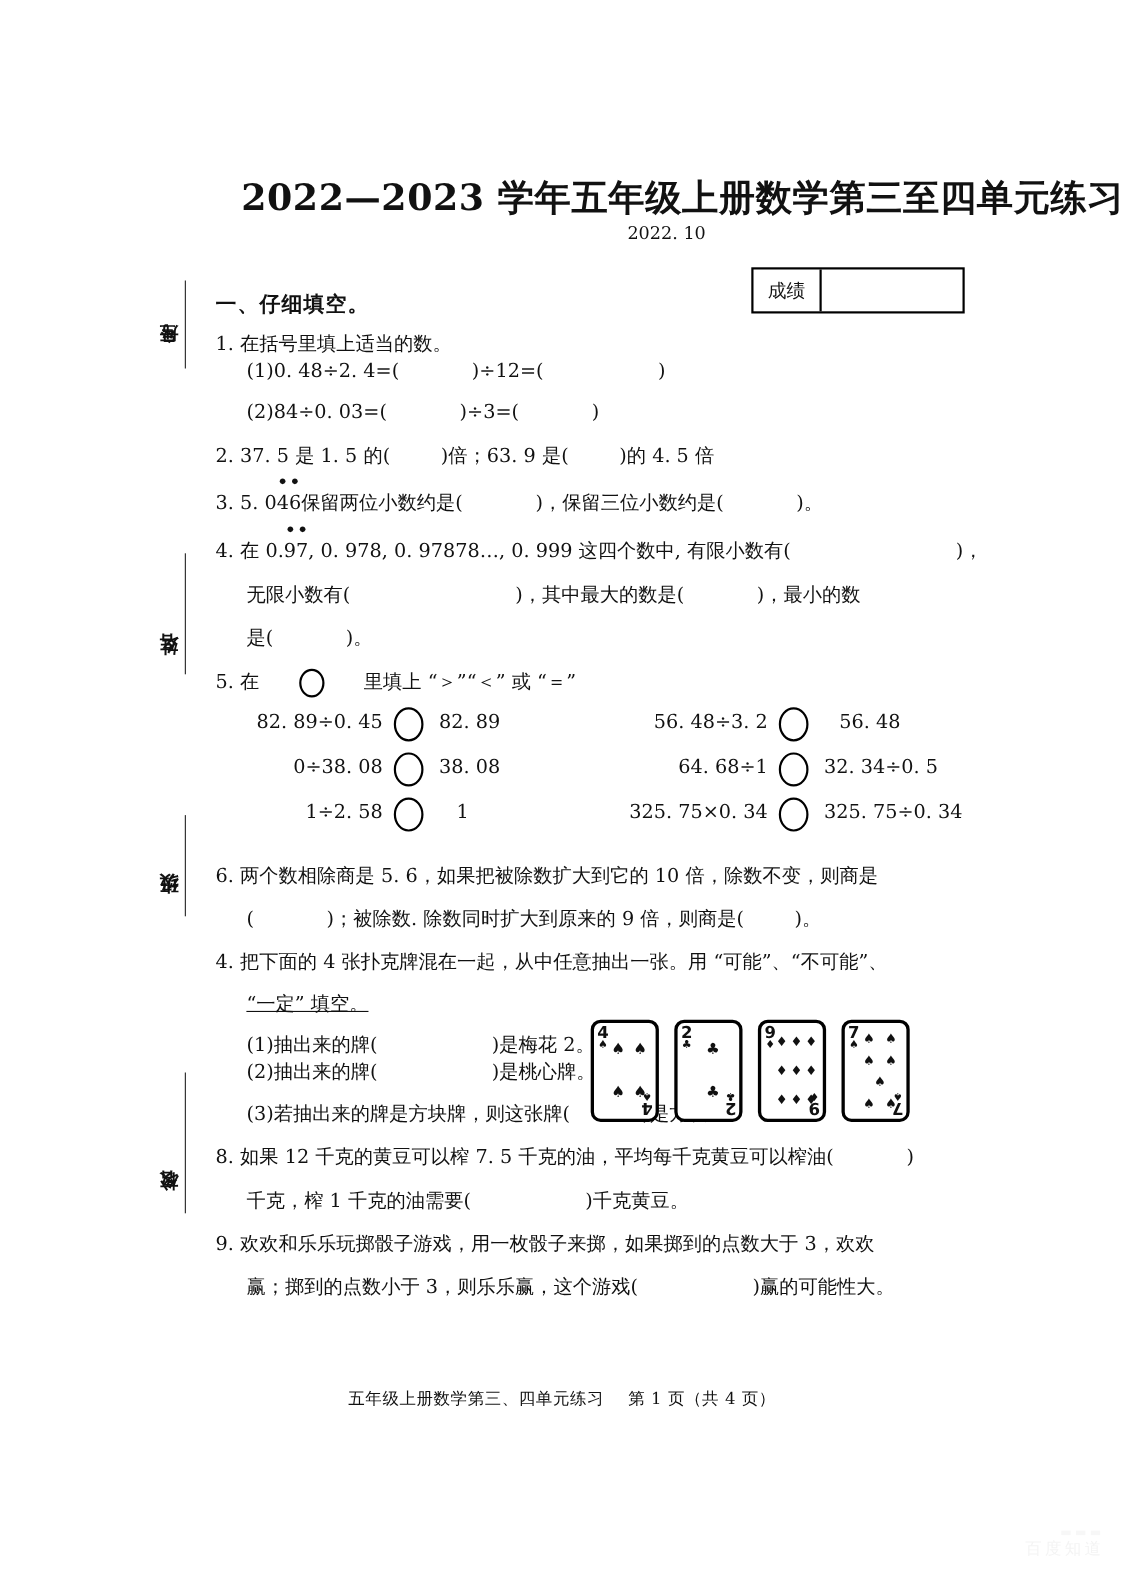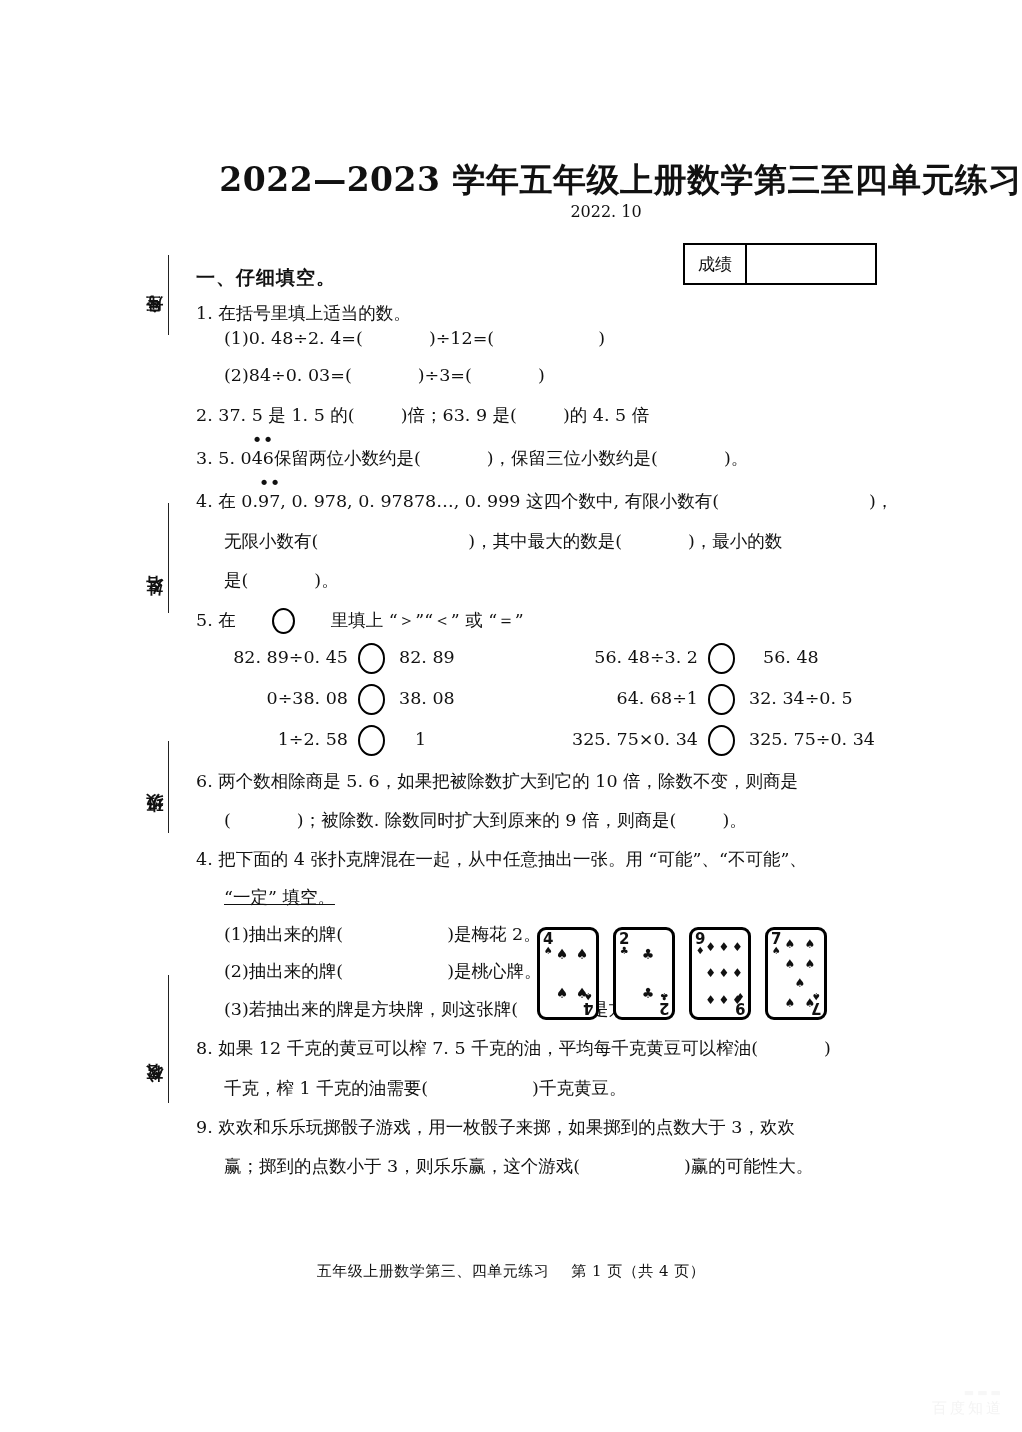--- a/index.html
+++ b/index.html
@@ -353,34 +353,34 @@
           </div>
           <div class="cmp-col">
             <span class="cmp-left">325. 75×0. 34</span>
             <span class="circ"></span>
             <span class="cmp-right">325. 75÷0. 34</span>
           </div>
         </div>
       </div>
     </div>
 
-    <div class="q" style="margin-top:8px;">
+    <div class="q" style="margin-top:24px;">
       <span class="q-line">6. 两个数相除商是 5. 6，如果把被除数扩大到它的 10 倍，除数不变，则商是</span>
       <span class="q-line indent" style="display:block;margin-top:14px;">
         <span>(</span><span class="blank-m"></span><span>)；被除数. 除数同时扩大到原来的 9 倍，则商是(</span><span class="blank-s"></span><span>)。</span>
       </span>
     </div>
 
     <div class="q" style="margin-top:14px;">
       <span class="q-line">4. 把下面的 4 张扑克牌混在一起，从中任意抽出一张。用 “可能”、“不可能”、</span>
       <span class="q-line indent" style="display:block;margin-top:12px;text-decoration:underline;">“一定” 填空。</span>
       <span class="q-line indent" style="display:block;margin-top:12px;">
         <span>(1)抽出来的牌(</span><span class="blank-l"></span><span>)是梅花 2。</span>
       </span>
-      <span class="q-line indent" style="display:block;margin-top:12px;">
+      <span class="q-line indent" style="display:block;margin-top:0;">
         <span>(2)抽出来的牌(</span><span class="blank-l"></span><span>)是桃心牌。</span>
       </span>
       <span class="q-line indent" style="display:block;margin-top:12px;">
         <span>(3)若抽出来的牌是方块牌，则这张牌(</span><span class="blank-m"></span><span>)是方块 9。</span>
       </span>
     </div>
 
     <div class="q" style="margin-top:14px;">
       <span class="q-line">
         <span>8. 如果 12 千克的黄豆可以榨 7. 5 千克的油，平均每千克黄豆可以榨油(</span><span class="blank-m"></span><span>)</span>

